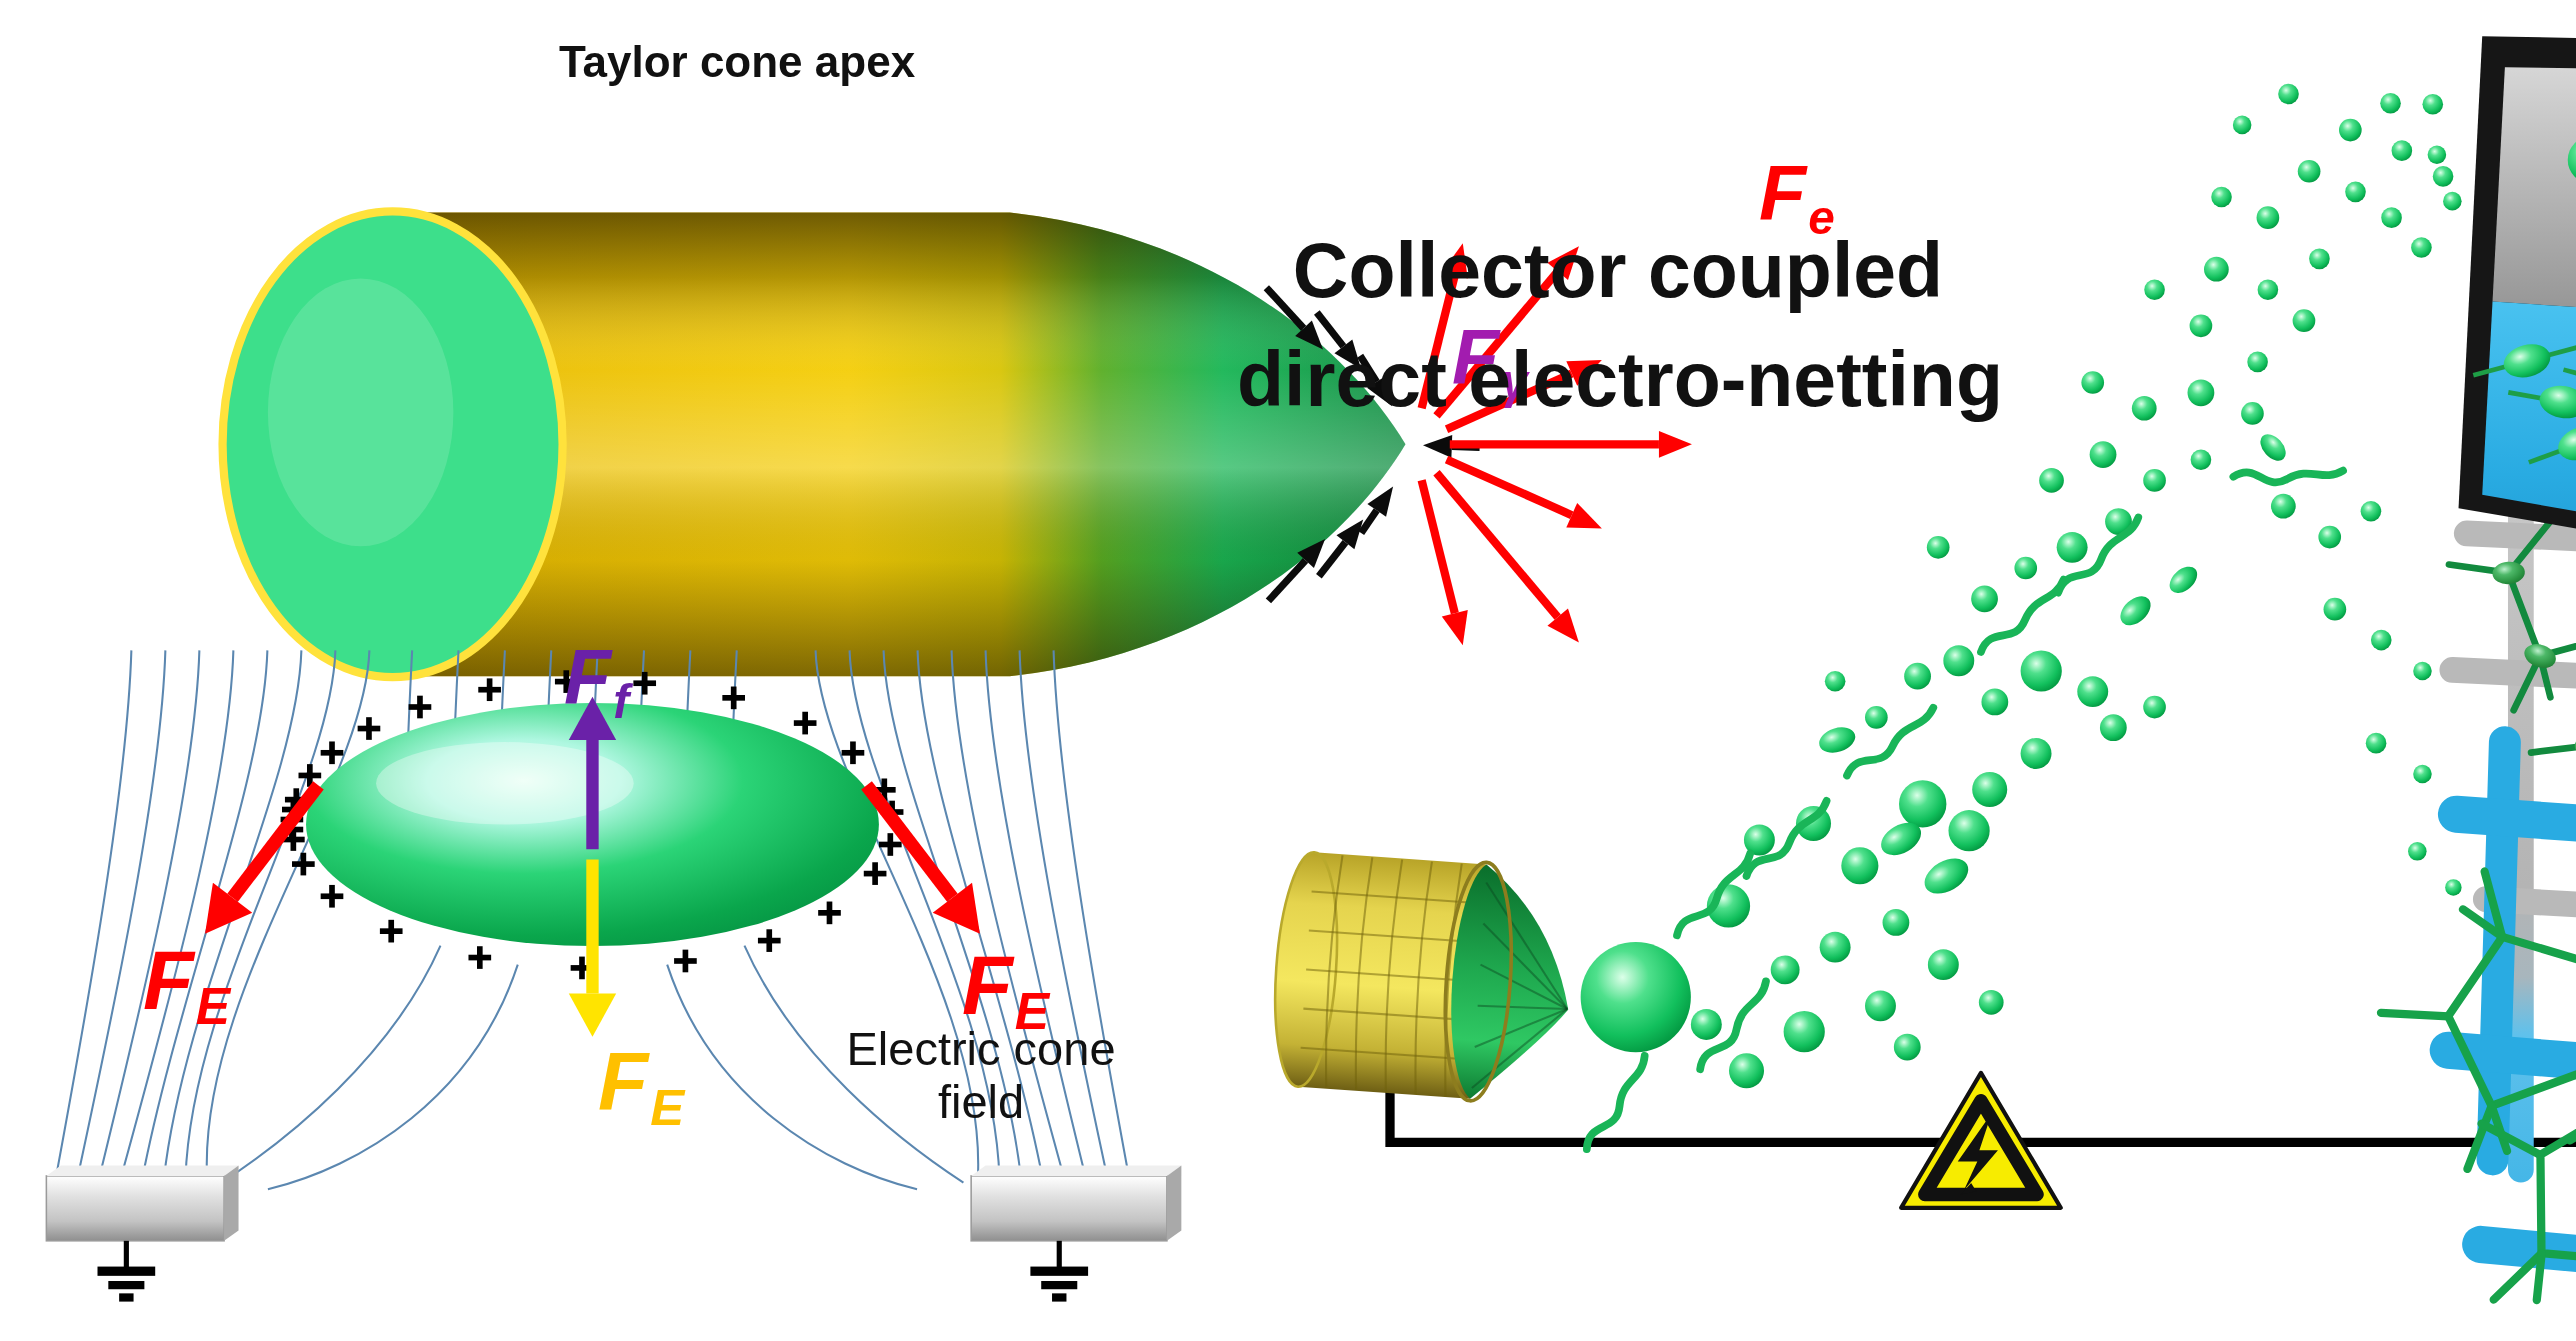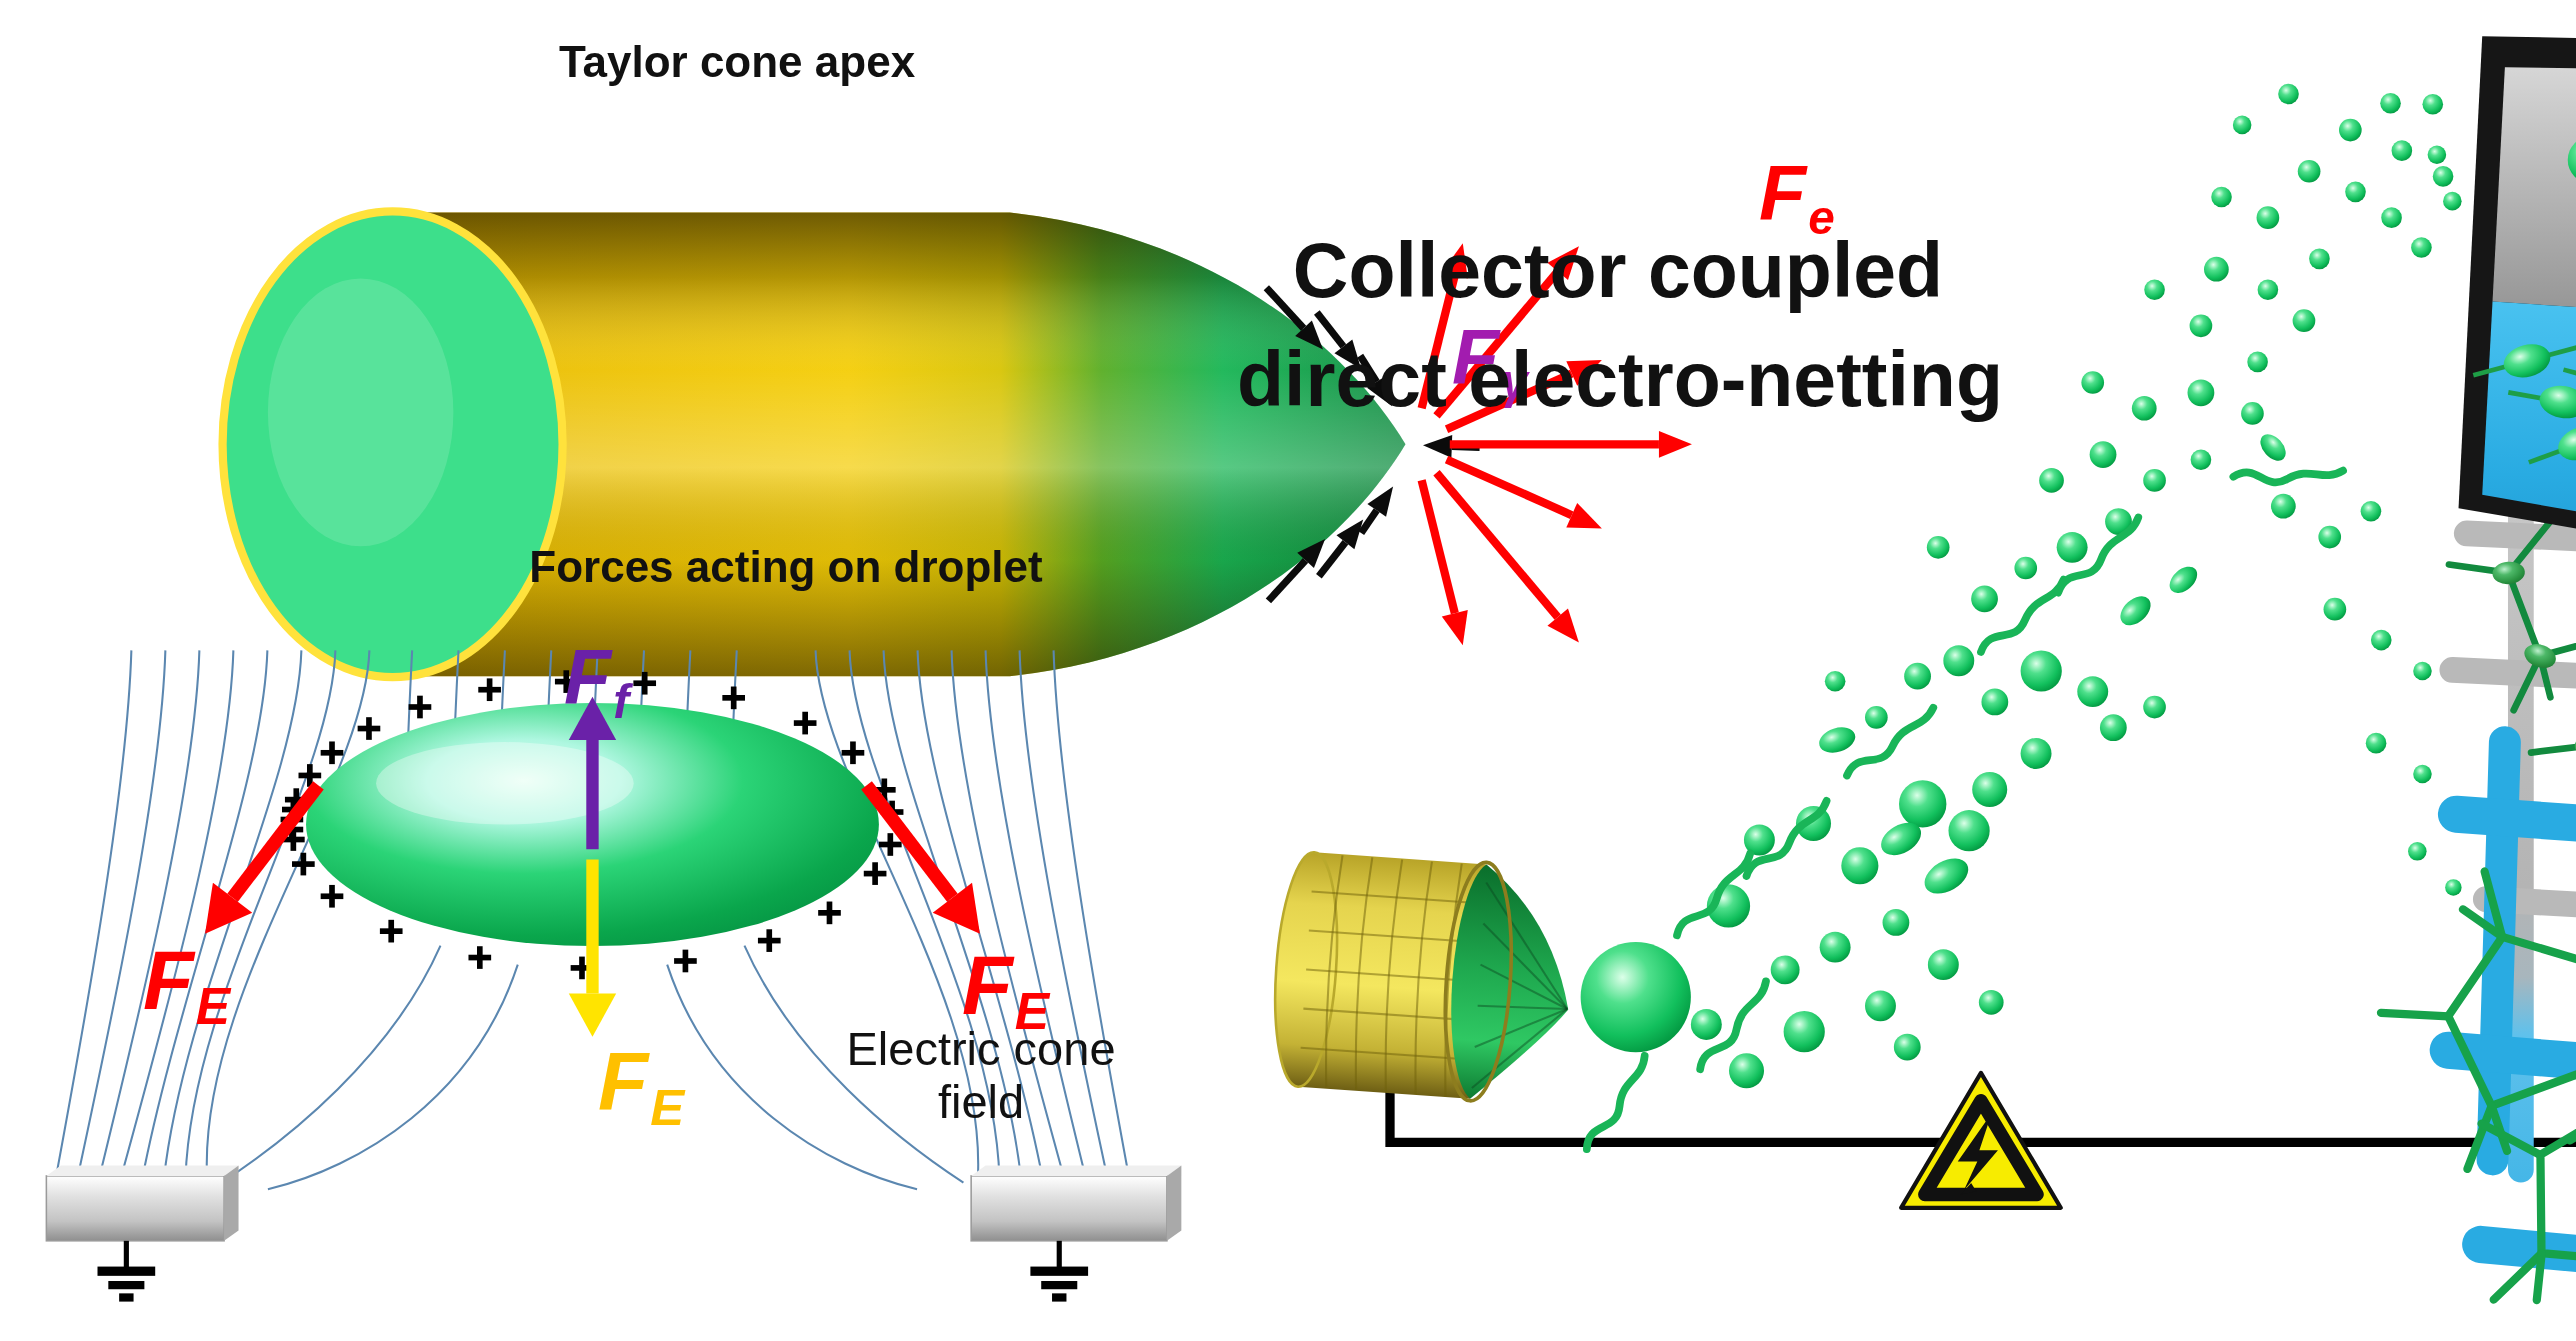--- a/index.html
+++ b/index.html
@@ -688,21 +688,20 @@
         </g>
       </g>
     </svg>
 
   <div class="lbl ttl" style="left:737px;top:37px;">Taylor cone apex</div>
 
   <div class="flabel" style="left:1759px;top:155px;color:#ff0000;"><span>F</span><span class="fsub">e</span></div>
 
   <div class="flabel" style="left:1452px;top:319px;color:#a21caf;"><span>F</span><span class="fsub">γ</span></div>
 
-  <div class="lbl ttl" style="left:786px;top:542px;">Forces acting on droplet</div>
 
   <div class="flabel" style="left:564px;top:603px;color:#6a21a8;margin-top:36px;"><span>F</span><span class="fsub">f</span></div>
 
   <div class="flabel" style="left:598px;top:1041px;color:#ffc000;font-size:82px;"><span>F</span><span class="fsub">E</span></div>
 
   <div class="flabel" style="left:143px;top:939px;color:#ff0000;font-size:83px;"><span>F</span><span class="fsub">E</span></div>
 
   <div class="flabel" style="left:962px;top:944px;color:#ff0000;font-size:83px;"><span>F</span><span class="fsub">E</span></div>
 
   <div class="note" style="left:981px;top:1023px;">

